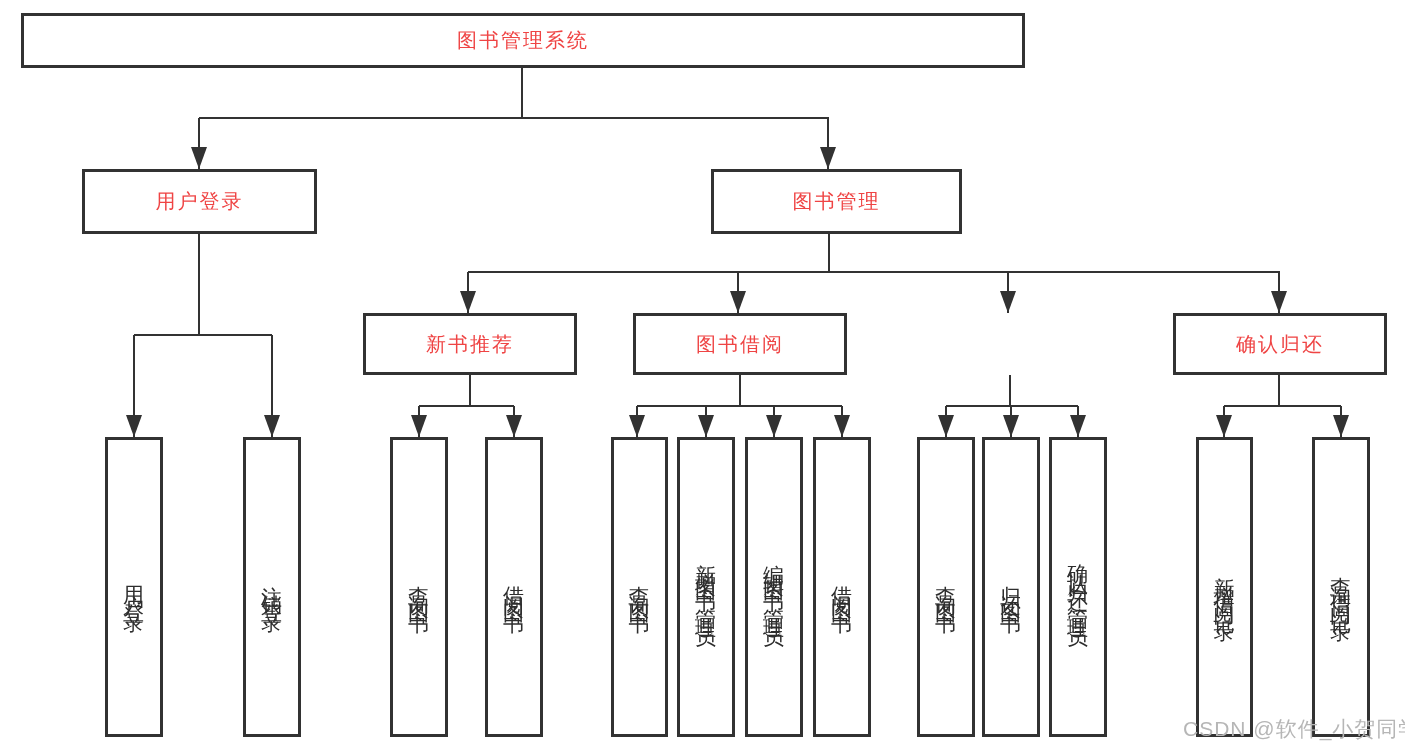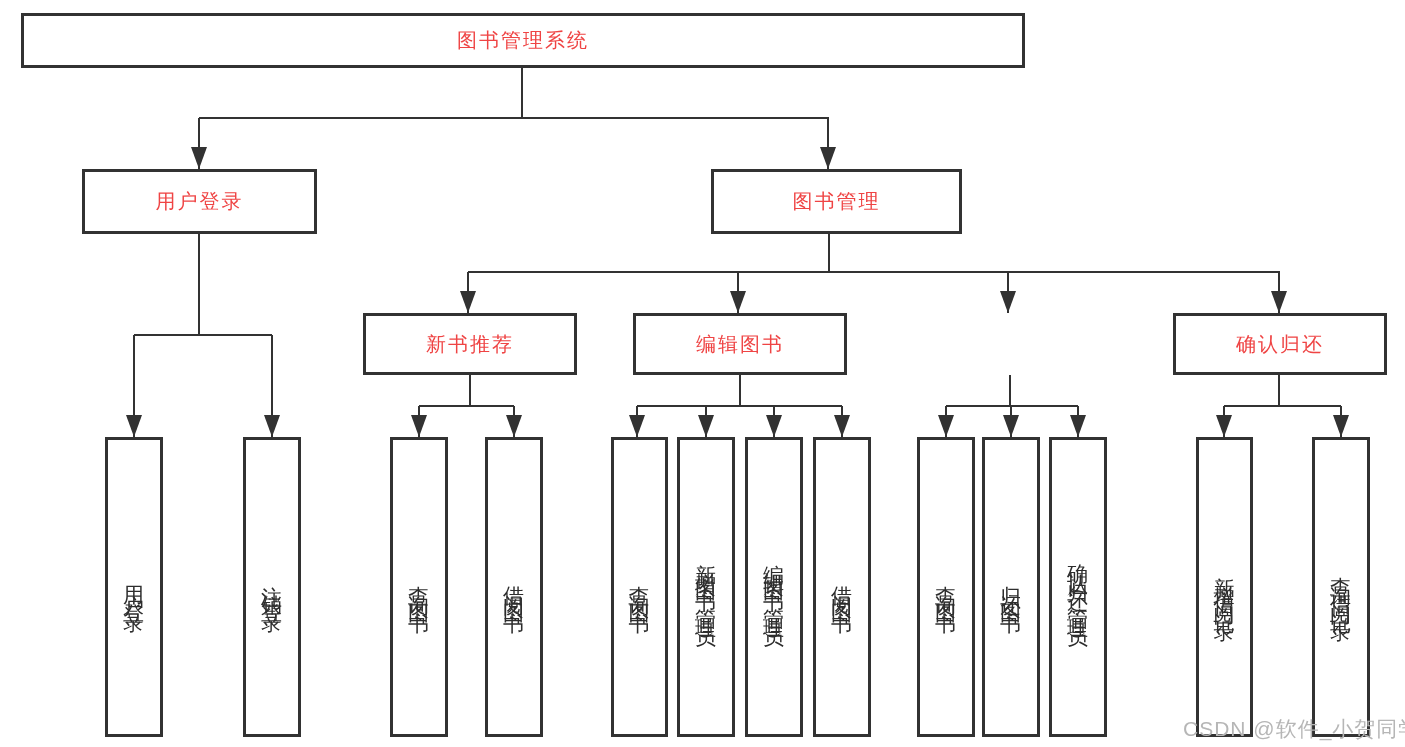--- a/index.html
+++ b/index.html
@@ -128,21 +128,21 @@
     <span>用户登录</span>
   </div>
   <div class="hbox" style="left:711px;top:169px;width:251px;height:65px">
     <span>图书管理</span>
   </div>
 
   <div class="hbox" style="left:363px;top:313px;width:214px;height:62px">
     <span>新书推荐</span>
   </div>
   <div class="hbox" style="left:633px;top:313px;width:214px;height:62px">
-    <span>编辑图书</span>
+    <span>图书借阅</span>
   </div>
   <div class="hbox" style="left:1173px;top:313px;width:214px;height:62px">
     <span>确认归还</span>
   </div>
 
   <div class="vbox" style="left:105px;top:437px;width:58px;height:300px">
     <span class="vtext">用户登录</span>
   </div>
   <div class="vbox" style="left:243px;top:437px;width:58px;height:300px">
     <span class="vtext">注销登录</span>

